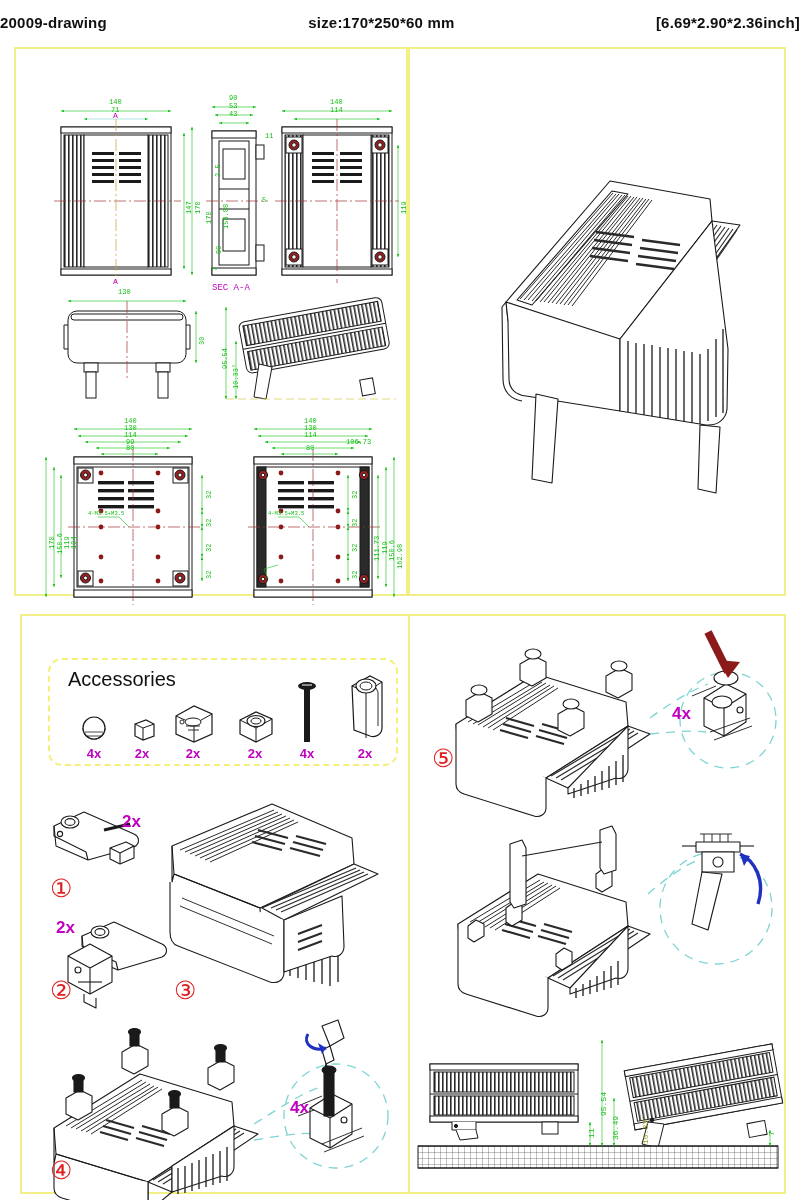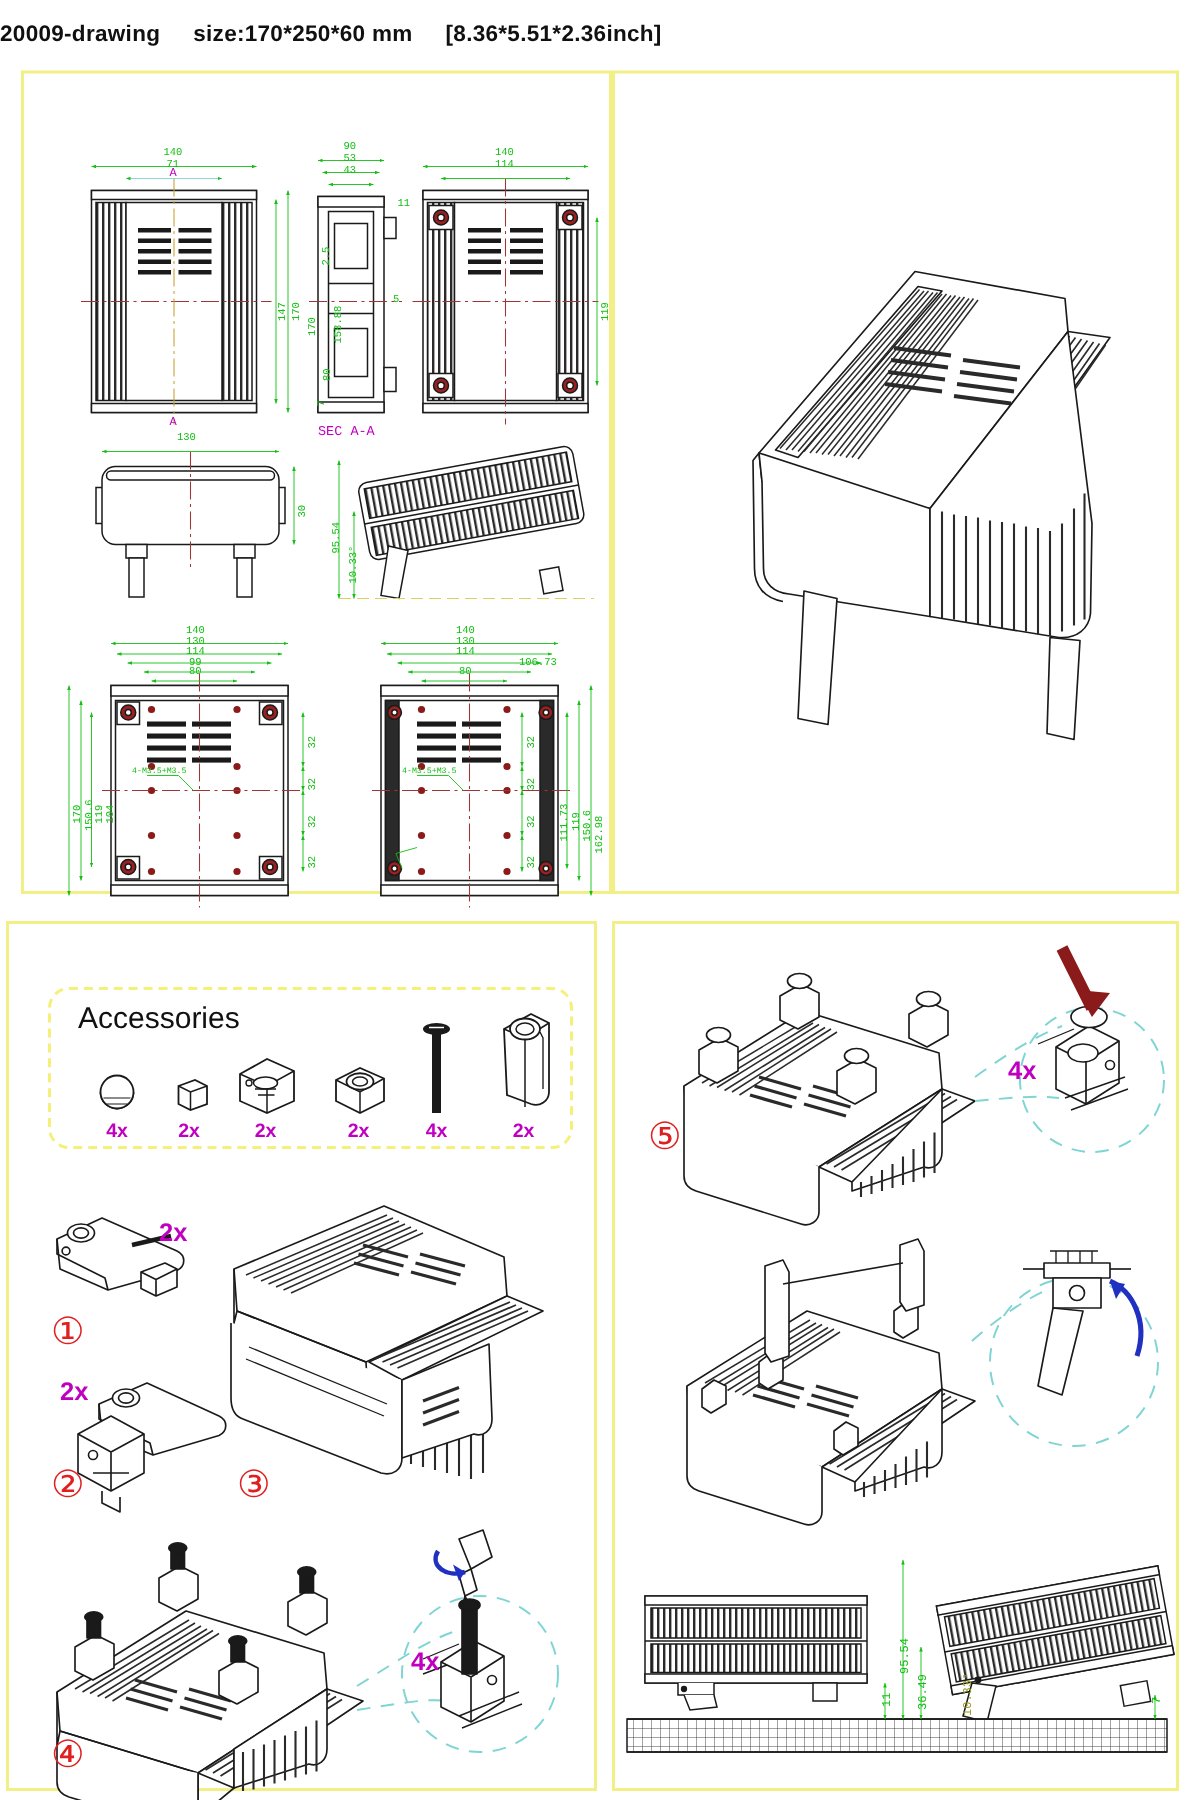--- a/index.html
+++ b/index.html
@@ -1,28 +1,28 @@
 <!DOCTYPE html>
 <html><head>
 <meta charset="utf-8">
 <style>
   html,body{margin:0;padding:0;background:#ffffff;}
   body{width:800px;height:1200px;font-family:"Liberation Sans",sans-serif;overflow:hidden;position:relative;}
 
-  .header{height:44px;display:flex;align-items:center;justify-content:flex-start;gap:22px;
+  .header{height:44px;display:flex;align-items:center;justify-content:space-between;gap:40px;
           font-size:15px;font-weight:bold;color:#101010;letter-spacing:.2px;}
   .header .t{white-space:pre;}
 
   .sheet{position:absolute;left:0;top:44px;width:724px;height:1156px;}
 
   
   .panel{position:absolute;border:2px solid #f2ef86;box-sizing:border-box;background:#fff;}
   .p-tl{left:14px;top:3px;width:394px;height:549px;}
   .p-tr{left:408px;top:3px;width:378px;height:549px;}
-  .p-bl{left:4px;top:570px;width:394px;height:580px;}
+  .p-bl{left:20px;top:570px;width:394px;height:580px;}
   .p-br{left:408px;top:570px;width:378px;height:580px;}
 
   .acc-box{position:absolute;left:26px;top:42px;width:350px;height:108px;
            border:2px dashed #f5f07a;border-radius:14px;box-sizing:border-box;background:#fff;}
   .acc-title{position:absolute;left:18px;top:8px;font-size:20px;color:#111;}
   .acc-item{position:absolute;text-align:center;}
   .acc-qty{font-size:13px;font-weight:bold;color:#c000c0;font-family:"Liberation Sans",sans-serif;}
 
   .stepnum{position:absolute;font-size:25px;color:#e02020;line-height:1;}
   .mult{position:absolute;font-size:17px;font-weight:bold;color:#c000c0;font-family:"Liberation Sans",sans-serif;}
@@ -32,21 +32,21 @@
   .seclbl{position:absolute;font-family:"Liberation Mono",monospace;font-size:9px;color:#c000c0;white-space:nowrap;}
   .alabel{position:absolute;font-family:"Liberation Mono",monospace;font-size:8px;color:#c000c0;}
   svg{display:block;overflow:visible;}
 </style>
 </head>
 <body>
 
 <div class="header">
   <span class="t">20009-drawing</span>
   <span class="t">size:170*250*60 mm</span>
-  <span class="t">[8.36*5.51*2.36inch]</span>
+  <span class="t">[6.69*2.90*2.36inch]</span>
 </div>
 
 <div class="sheet">
 
 <div class="panel p-tl">
   <svg width="390" height="545" viewBox="0 0 390 545">
     <defs>
       <marker id="ah" markerWidth="6" markerHeight="6" refX="5" refY="2" orient="auto">
         <path d="M0,0 L5,2 L0,4 z" fill="#13bf13"></path>
       </marker>

